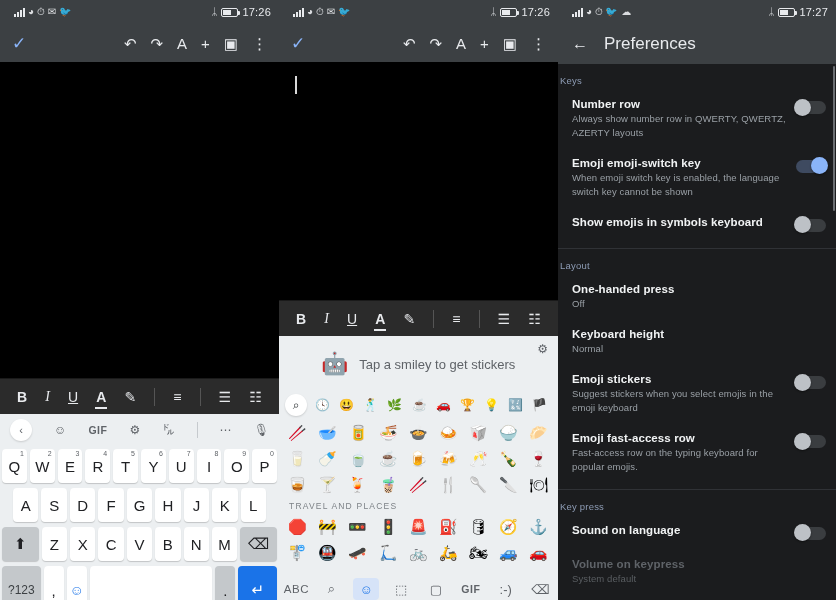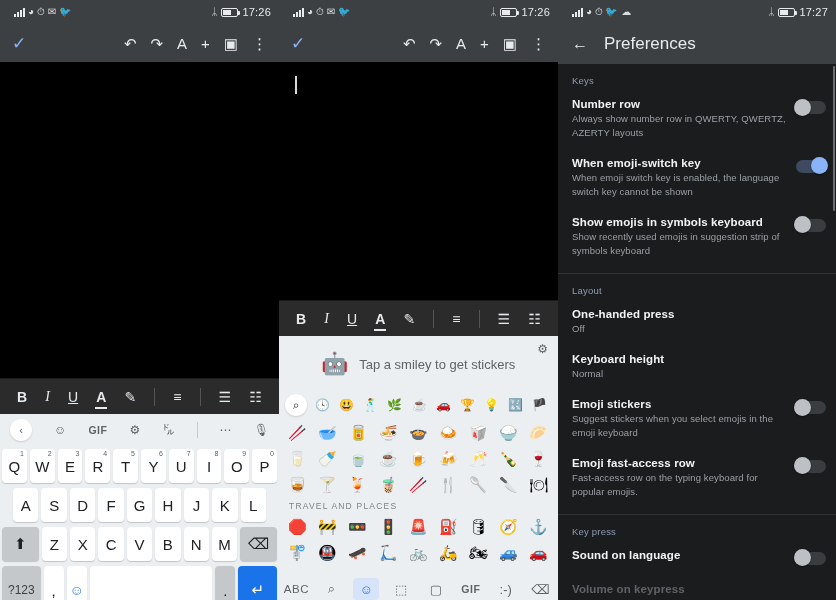--- a/index.html
+++ b/index.html
@@ -149,21 +149,21 @@
   
   .prefs { background: #1b1c1e; height: 600px; position: relative; }
   .prefs-appbar {
     height: 40px; background: #3c4043; color: #e8eaed;
     display: flex; align-items: center; gap: 16px; padding: 0 14px;
   }
   .prefs-appbar .back { font-size: 16px; line-height: 1; }
   .prefs-title { font-size: 17px; }
   .prefs-body { position: relative; height: 536px; background: #1b1c1e; padding-bottom: 2px; }
   .pref-section-title {
-    color: #8e9cb5; font-size: 9.5px; padding: 11px 14px 4px; letter-spacing: .2px;
+    color: #8e9cb5; font-size: 9.5px; padding: 11px 2px 4px; letter-spacing: .2px;
   }
   .pref-item {
     display: flex; align-items: flex-start; padding: 7px 10px 9px 14px; min-height: 34px;
   }
   .pref-text { flex: 1; padding-right: 6px; }
   .pref-title {
     color: #f1f3f4; font-size: 11.5px; font-weight: bold; line-height: 1.25; letter-spacing: .1px;
   }
   .pref-sub {
     color: #9aa0a6; font-size: 9.5px; line-height: 1.45; margin-top: 1px; letter-spacing: .1px;
@@ -481,32 +481,31 @@
               <div class="pref-title">Number row</div>
               <div class="pref-sub">Always show number row in QWERTY, QWERTZ, AZERTY layouts</div>
             </div>
             <div class="toggle off">
               <div class="track"></div>
               <div class="knob"></div>
             </div>
           </div>
           <div class="pref-item">
             <div class="pref-text">
-              <div class="pref-title">When emoji-switch key</div>
+              <div class="pref-title">Emoji emoji-switch key</div>
               <div class="pref-sub">When emoji switch key is enabled, the language switch key cannot be shown</div>
             </div>
             <div class="toggle on">
               <div class="track"></div>
               <div class="knob"></div>
             </div>
           </div>
           <div class="pref-item">
             <div class="pref-text">
               <div class="pref-title">Show emojis in symbols keyboard</div>
-              <div class="pref-sub">Show recently used emojis in suggestion strip of symbols keyboard</div>
             </div>
             <div class="toggle off">
               <div class="track"></div>
               <div class="knob"></div>
             </div>
           </div>
           <div class="pref-divider"></div>
           <div class="pref-section-title">Layout</div>
           <div class="pref-item">
             <div class="pref-text">

